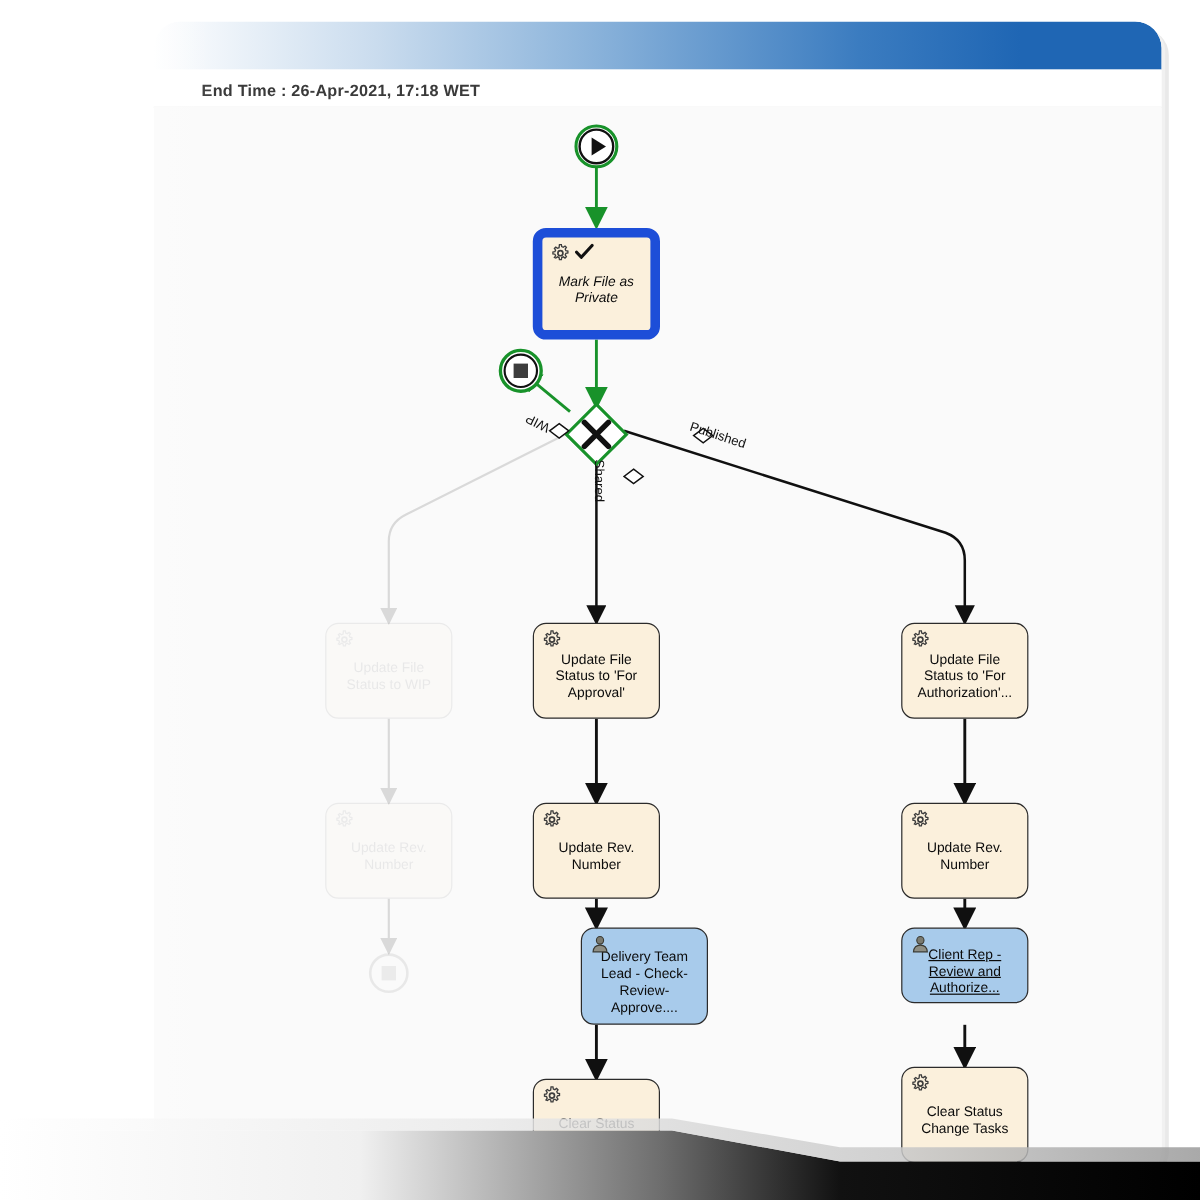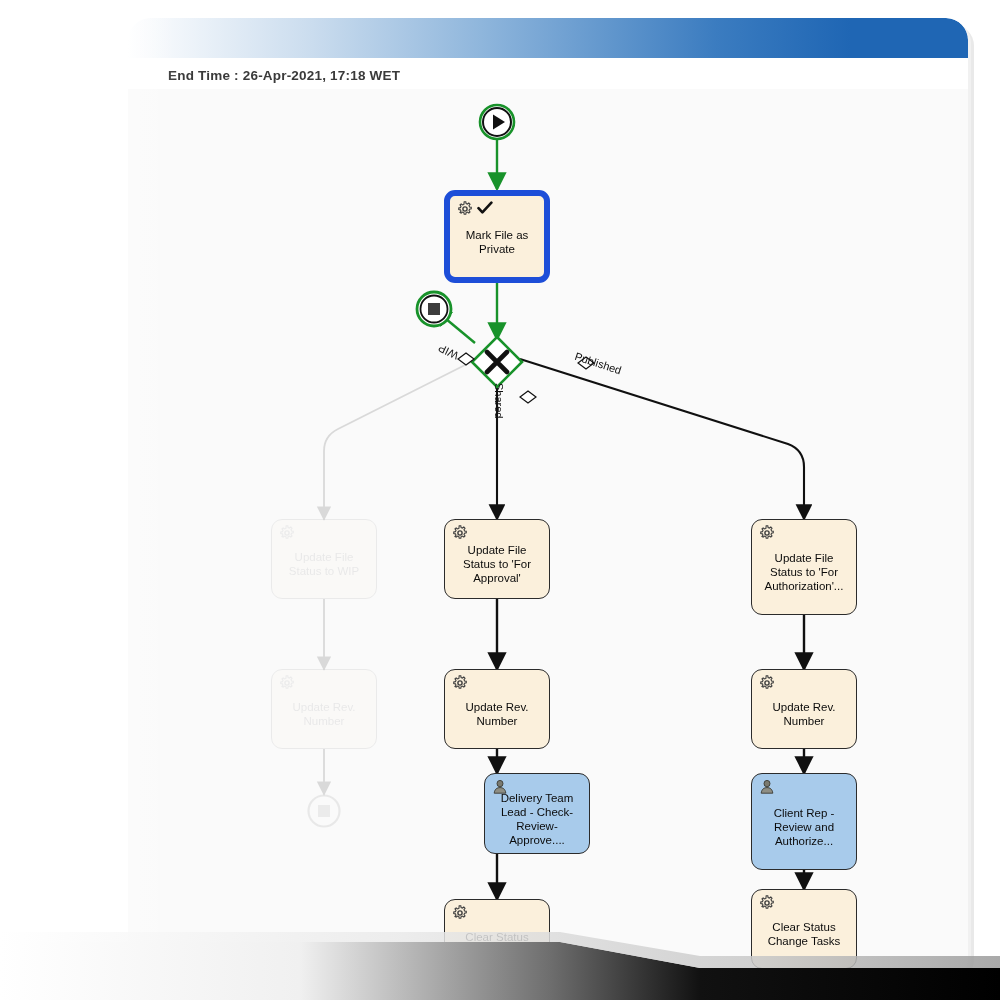--- a/index.html
+++ b/index.html
@@ -52,21 +52,21 @@
   .node{
     position:absolute;box-sizing:border-box;
     border-radius:11px;
     display:flex;align-items:center;justify-content:center;
     text-align:center;
     font-size:11.5px;line-height:14px;color:#0b0b0b;
     padding:14px 4px 4px 4px;
   }
   .node .label{display:block;width:100%;padding:0 2px;}
   .node.service{background:#fbf0dc;border:1.6px solid #2b2b2b;}
-  .node.service.active{border:6px solid #1d4ed8;}
+  .node.service.active{border:8px solid #1d4ed8;font-style:italic;}
   .node.user{background:#a8cbeb;border:1.6px solid #2b2b2b;}
   .node .badge{position:absolute;left:7px;top:5px;width:16px;height:16px;}
   .node .check{position:absolute;left:27px;top:4px;width:16px;height:16px;}
   .ghost{opacity:.07;}
   .ghost .node{}
 
   .event{position:absolute;}
   .edge-label{
     position:absolute;font-size:11px;color:#111;white-space:nowrap;
     font-family:"Liberation Sans","DejaVu Sans",sans-serif;
@@ -226,37 +226,37 @@
       </div>
 
       <div class="node service" style="left:316px;top:810px;width:106px;height:80px;">
         <svg class="badge" viewBox="0 0 16 16">
           <path d="M8 5.2a2.8 2.8 0 1 0 0 5.6 2.8 2.8 0 0 0 0-5.6zm0 1.4a1.4 1.4 0 1 1 0 2.8 1.4 1.4 0 0 1 0-2.8z" fill="#3d3d3d"></path>
           <path d="M7.2.8h1.6l.3 1.7 1.3.55 1.45-1 1.15 1.15-1 1.45.55 1.3 1.7.3v1.6l-1.7.3-.55 1.3 1 1.45-1.15 1.15-1.45-1-1.3.55-.3 1.7H7.2l-.3-1.7-1.3-.55-1.45 1L3 11.6l1-1.45-.55-1.3-1.7-.3V6.95l1.7-.3.55-1.3-1-1.45L4.15 2.95l1.45 1 1.3-.55z" fill="none" stroke="#3d3d3d" stroke-width="1.1"></path>
         </svg>
         <span class="label">Clear Status Change Tasks</span>
       </div>
 
-      <div class="node service" style="left:623px;top:430px;width:106px;height:96px;">
+      <div class="node service" style="left:623px;top:430px;width:106px;height:80px;">
         <svg class="badge" viewBox="0 0 16 16">
           <path d="M8 5.2a2.8 2.8 0 1 0 0 5.6 2.8 2.8 0 0 0 0-5.6zm0 1.4a1.4 1.4 0 1 1 0 2.8 1.4 1.4 0 0 1 0-2.8z" fill="#3d3d3d"></path>
           <path d="M7.2.8h1.6l.3 1.7 1.3.55 1.45-1 1.15 1.15-1 1.45.55 1.3 1.7.3v1.6l-1.7.3-.55 1.3 1 1.45-1.15 1.15-1.45-1-1.3.55-.3 1.7H7.2l-.3-1.7-1.3-.55-1.45 1L3 11.6l1-1.45-.55-1.3-1.7-.3V6.95l1.7-.3.55-1.3-1-1.45L4.15 2.95l1.45 1 1.3-.55z" fill="none" stroke="#3d3d3d" stroke-width="1.1"></path>
         </svg>
         <span class="label">Update File Status to 'For Authorization'...</span>
       </div>
 
       <div class="node service" style="left:623px;top:580px;width:106px;height:80px;">
         <svg class="badge" viewBox="0 0 16 16">
           <path d="M8 5.2a2.8 2.8 0 1 0 0 5.6 2.8 2.8 0 0 0 0-5.6zm0 1.4a1.4 1.4 0 1 1 0 2.8 1.4 1.4 0 0 1 0-2.8z" fill="#3d3d3d"></path>
           <path d="M7.2.8h1.6l.3 1.7 1.3.55 1.45-1 1.15 1.15-1 1.45.55 1.3 1.7.3v1.6l-1.7.3-.55 1.3 1 1.45-1.15 1.15-1.45-1-1.3.55-.3 1.7H7.2l-.3-1.7-1.3-.55-1.45 1L3 11.6l1-1.45-.55-1.3-1.7-.3V6.95l1.7-.3.55-1.3-1-1.45L4.15 2.95l1.45 1 1.3-.55z" fill="none" stroke="#3d3d3d" stroke-width="1.1"></path>
         </svg>
         <span class="label">Update Rev. Number</span>
       </div>
 
-      <div class="node user" style="left:623px;top:684px;width:106px;height:97px;">
+      <div class="node user" style="left:623px;top:684px;width:106px;height:63px;text-decoration:underline;">
         <svg class="badge" viewBox="0 0 16 16">
           <ellipse cx="8" cy="4.6" rx="3" ry="3.2" fill="#7a7a70" stroke="#3a3a33" stroke-width=".9"></ellipse>
           <path d="M2.2,14.2 C2.6,10.2 5,8.6 8,8.6 C11,8.6 13.4,10.2 13.8,14.2 z" fill="#8e8e84" stroke="#3a3a33" stroke-width=".9"></path>
         </svg>
         <span class="label">Client Rep - Review and Authorize...</span>
       </div>
 
       <div class="node service" style="left:623px;top:800px;width:106px;height:80px;">
         <svg class="badge" viewBox="0 0 16 16">
           <path d="M8 5.2a2.8 2.8 0 1 0 0 5.6 2.8 2.8 0 0 0 0-5.6zm0 1.4a1.4 1.4 0 1 1 0 2.8 1.4 1.4 0 0 1 0-2.8z" fill="#3d3d3d"></path>

